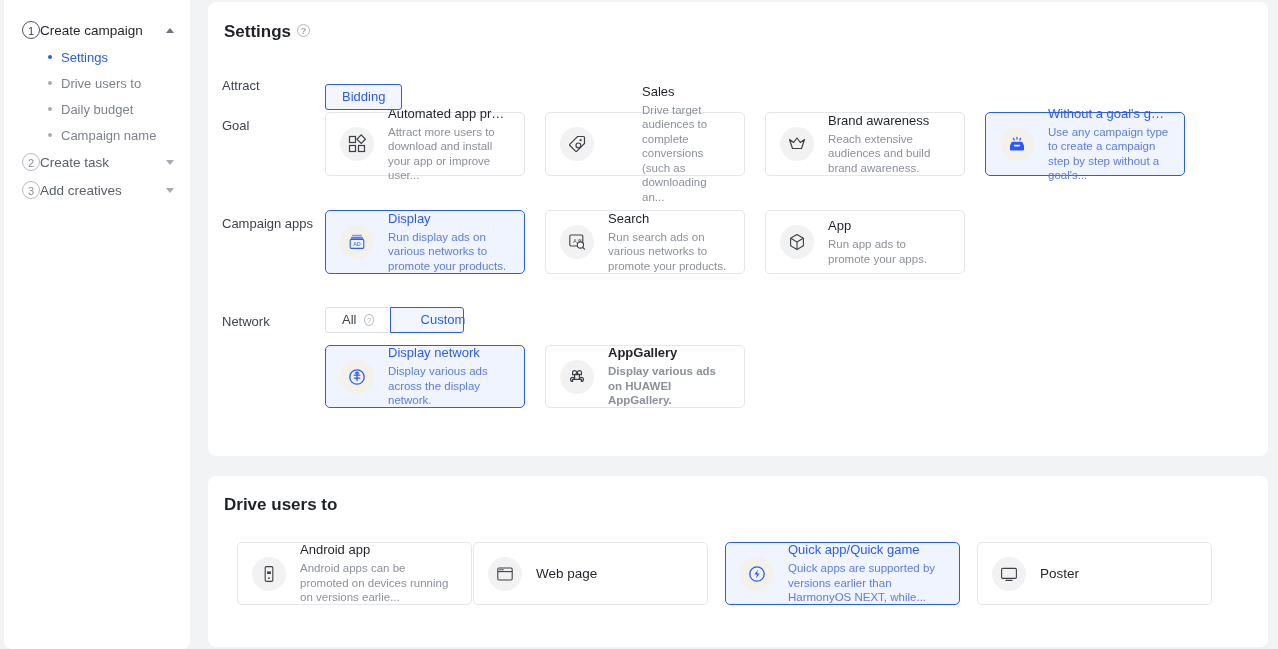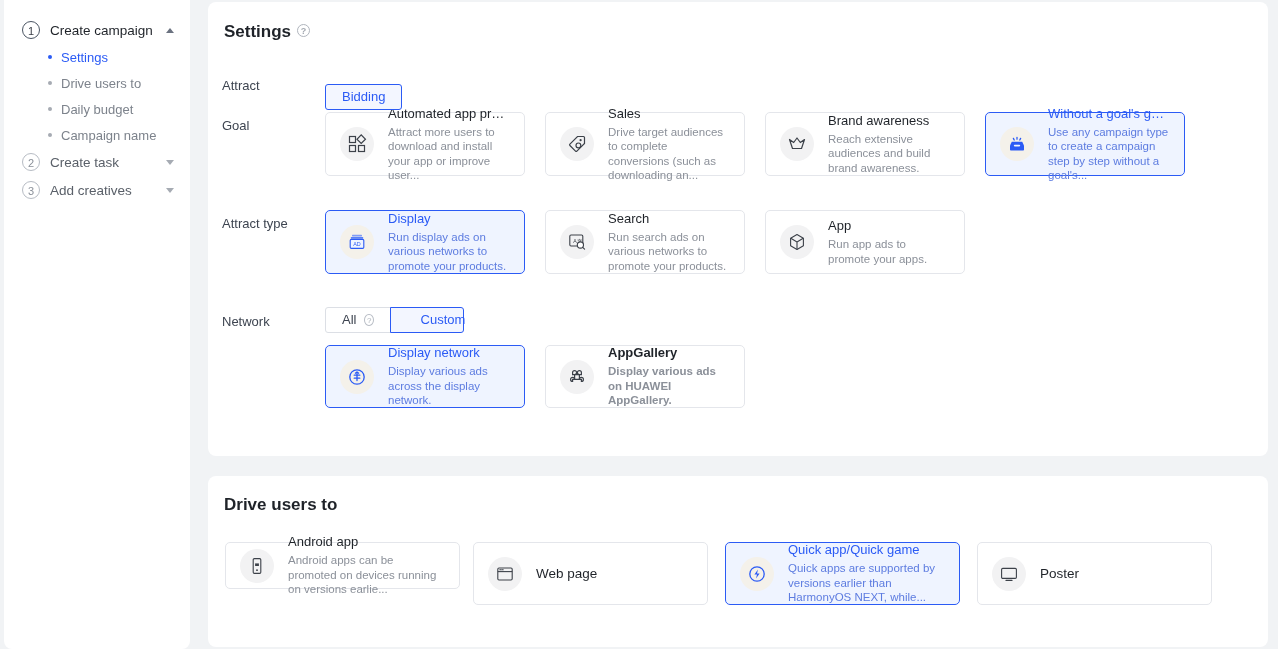--- a/index.html
+++ b/index.html
@@ -41,21 +41,21 @@
     border-radius: 50%;
     border: 1px solid #b7bcc4;
     color: #8a9099;
     font-size: 11px;
     line-height: 18px;
     text-align: center;
     flex: 0 0 auto;
     box-sizing: border-box;
   }
   .step-label {
-    margin-left: 10px;
+    margin-left: 0;
     font-size: 13.5px;
     color: #5a6069;
     flex: 1 1 auto;
     white-space: nowrap;
   }
   .step-row.active .step-num { border-color: #4b5563; color: #3b4049; }
   .step-row.active .step-label { color: #1f2329; }
   .caret {
     width: 0; height: 0;
     border-left: 4px solid transparent;
@@ -275,21 +275,21 @@
         <rect x="11.5" y="11.5" width="6" height="6"></rect>
         <rect x="11.2" y="2.2" width="6" height="6" transform="rotate(45 14.2 5.2)"></rect>
       </svg>
     </span>
     <span class="card-text">
       <span class="card-title" style="display:block">Automated app prom...</span>
       <span class="card-desc" style="display:block">Attract more users to download and install your app or improve user...</span>
     </span>
   </div>
 
-  <div class="card" style="left:337px; top:110px; width:200px; height:64px;">
+  <div class="card" style="left:337px; top:110px; width:200px; height:64px;gap:34px;">
     <span class="card-icon">
       <svg width="20" height="20" viewBox="0 0 20 20" fill="none" stroke="#3c4149" stroke-width="1.2">
         <path d="M10.5 2.5h6a1 1 0 011 1v6l-7.6 7.6a1 1 0 01-1.4 0L2.9 11.5a1 1 0 010-1.4z"></path>
         <circle cx="13.6" cy="6.2" r="1.1" fill="#3c4149" stroke="none"></circle>
         <circle cx="11.4" cy="11.4" r="2.4"></circle>
       </svg>
     </span>
     <span class="card-text">
       <span class="card-title" style="display:block">Sales</span>
       <span class="card-desc" style="display:block">Drive target audiences to complete conversions (such as downloading an...</span>
@@ -315,21 +315,21 @@
         <path d="M3 11.6l1.8-3.8h10.4L17 11.6v4.2a.8.8 0 01-.8.8H3.8a.8.8 0 01-.8-.8z" fill="#2b5bf5" stroke="none"></path>
         <path d="M7.6 11.6h4.8" stroke="#eff4ff" stroke-width="1.6"></path>
       </svg>
     </span>
     <span class="card-text">
       <span class="card-title" style="display:block">Without a goal's guid...</span>
       <span class="card-desc" style="display:block">Use any campaign type to create a campaign step by step without a goal's...</span>
     </span>
   </div>
 
-  <div class="row-label" style="left:14px; top:214px;">Attract type</div>
+  <div class="row-label" style="left:14px; top:214px;">Campaign apps</div>
 
   <div class="card sel" style="left:117px; top:208px; width:200px; height:64px;">
     <span class="card-icon">
       <svg width="20" height="20" viewBox="0 0 20 20" fill="none" stroke="#2b5bf5" stroke-width="1.1">
         <rect x="5" y="2.8" width="10" height="1.6" rx="0.6" fill="#7f9cf7" stroke="none"></rect>
         <rect x="3.8" y="5" width="12.4" height="1.8" rx="0.6" fill="#5a80f7" stroke="none"></rect>
         <rect x="3.2" y="7.4" width="13.6" height="9" rx="1.2" fill="#eff4ff"></rect>
         <text x="10" y="13.6" font-size="5.4" fill="#2b5bf5" stroke="none" text-anchor="middle" font-family="Liberation Sans, sans-serif">AD</text>
       </svg>
     </span>
@@ -403,21 +403,21 @@
       <span class="card-title" style="display:block">AppGallery</span>
       <span class="card-desc" style="display:block">Display various ads on HUAWEI AppGallery.</span>
     </span>
   </div>
 </div>
 
 <div class="panel" id="drive-panel">
 
   <div class="panel-title" style="left:16px; top:19px;">Drive users to</div>
 
-  <div class="card" style="left:17px; top:66px; width:235px; height:47px;justify-content:center;">
+  <div class="card" style="left:29px; top:66px; width:235px; height:63px;justify-content:center;">
     <span class="card-icon">
       <svg width="20" height="20" viewBox="0 0 20 20" fill="none" stroke="#3c4149" stroke-width="1.1">
         <rect x="6.2" y="2.6" width="7.6" height="14.8" rx="1.2"></rect>
         <rect x="8.1" y="7.4" width="3.8" height="2.6" fill="#3c4149" stroke="none"></rect>
         <rect x="9.2" y="13.4" width="1.6" height="1.6" fill="#3c4149" stroke="none"></rect>
       </svg>
     </span>
     <span class="card-text">
       <span class="card-title" style="display:block">Android app</span>
       <span class="card-desc" style="display:block">Android apps can be promoted on devices running on versions earlie...</span>

